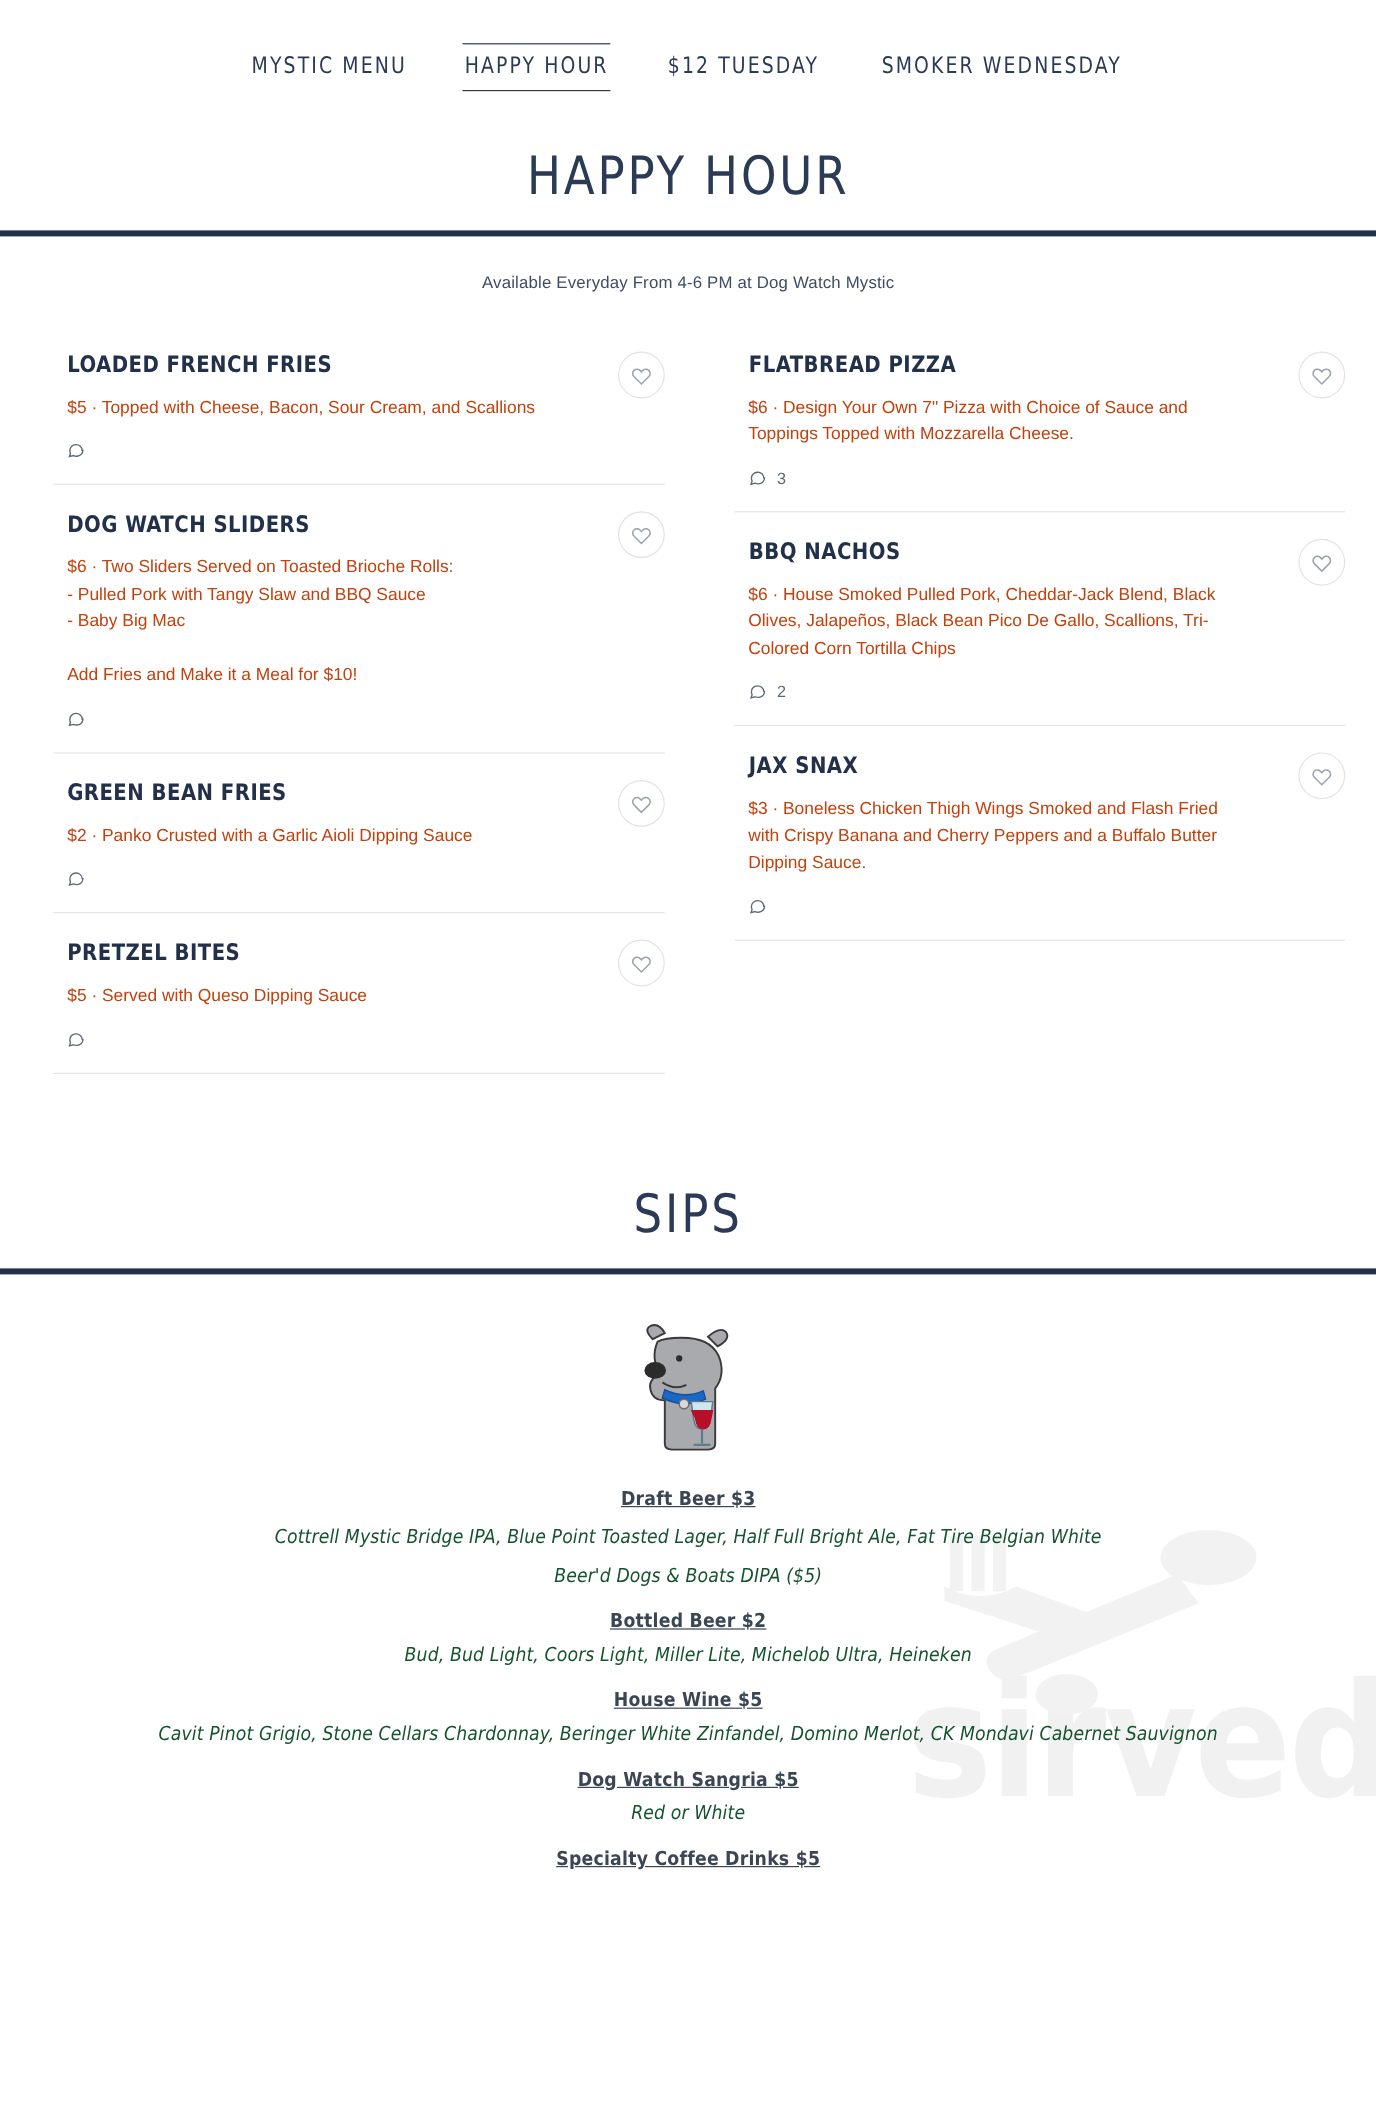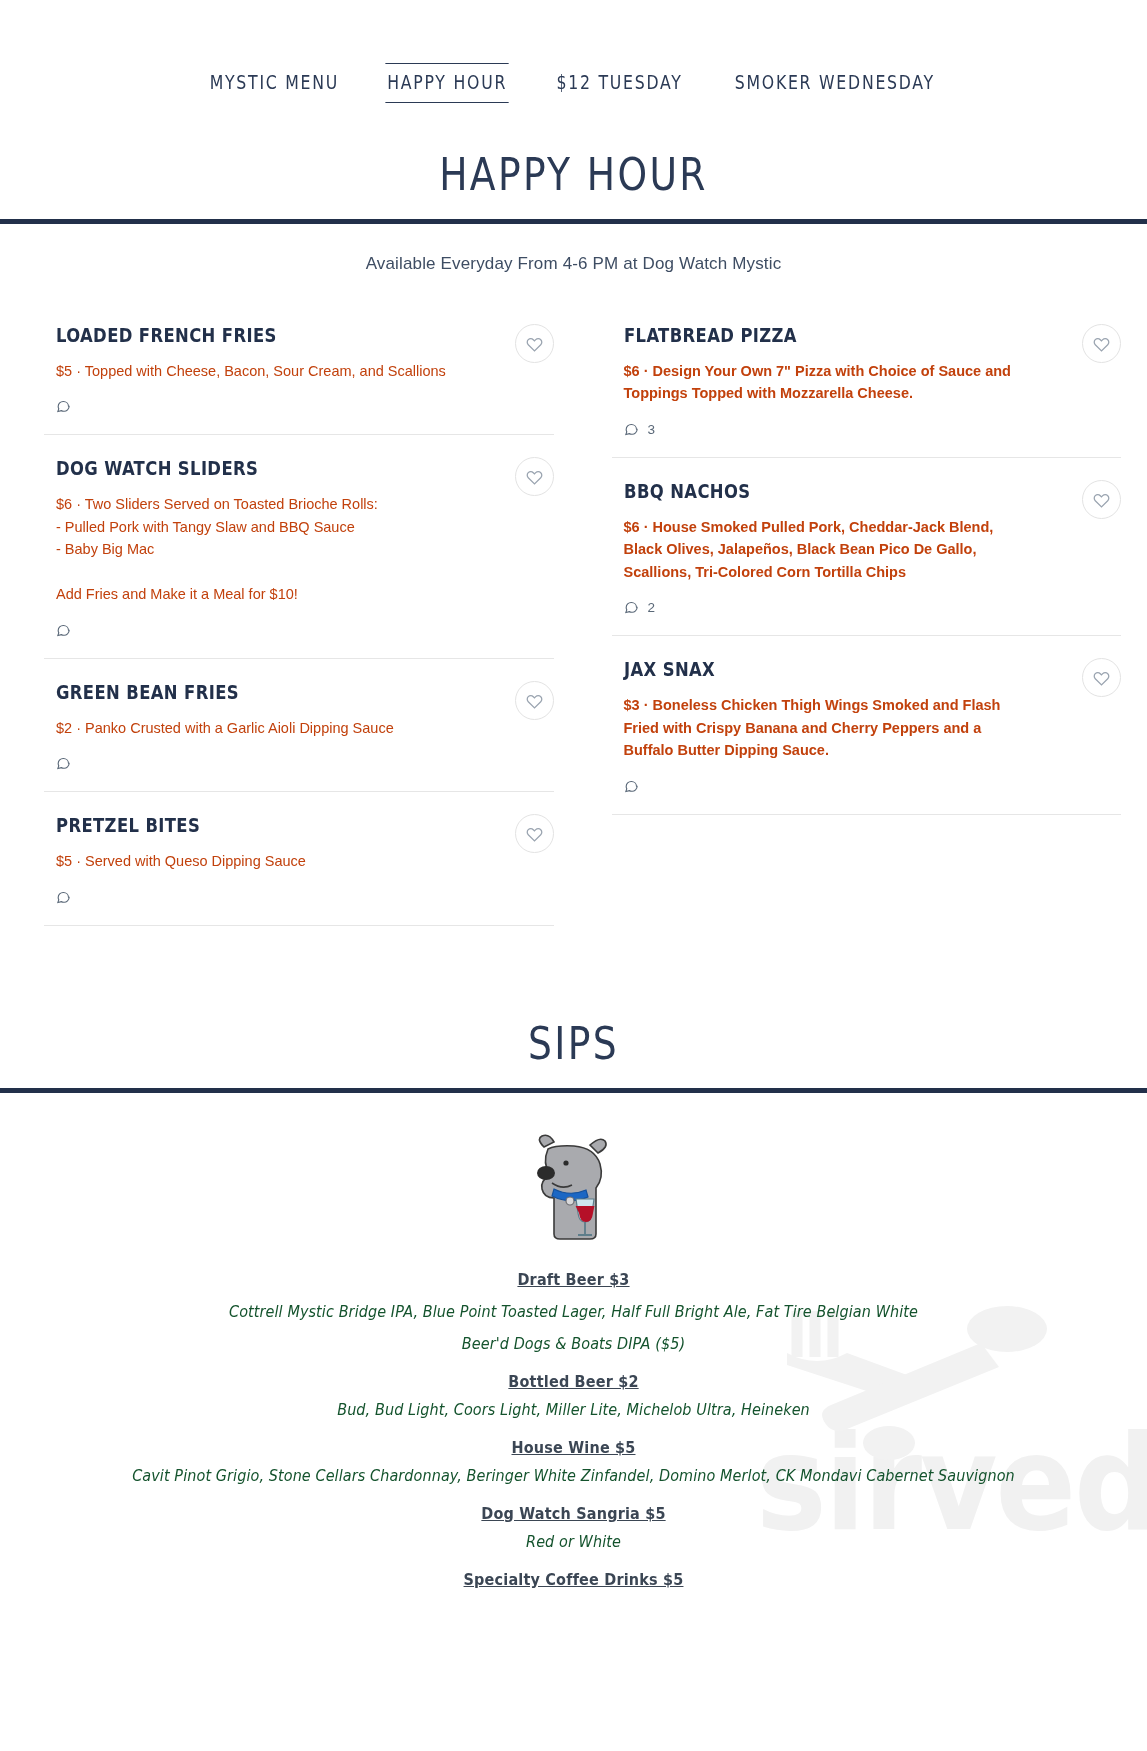--- a/index.html
+++ b/index.html
@@ -4,21 +4,21 @@
 <style>
   * { margin:0; padding:0; box-sizing:border-box; }
   html,body { width:1147px; height:1751px; }
   body {
     background:#ffffff;
     font-family:"Liberation Sans", sans-serif;
     color:#2b3a55;
     position:relative;
     overflow:hidden;
   }
-  .page { position:relative; width:1147px; height:1492px;margin-top:27px; }
+  .page { position:relative; width:1147px; height:1492px; }
 
   
   .tabbar {
     display:flex;
     justify-content:center;
     align-items:center;
     gap:34px;
     padding-top:36px;
     padding-bottom:8px;
   }
@@ -52,21 +52,21 @@
   }
   .double-rule {
     margin-top:19px;
     width:100%;
     border-top:3px solid #22304a;
     border-bottom:2px solid #22304a;
     height:5px;
   }
   .avail {
     text-align:center;
-    font-size:17px;
+    font-size:14px;
     color:#3e4d63;
     margin-top:30px;
     letter-spacing:0.15px;
   }
 
   
   .grid {
     display:flex;
     margin-top:28px;
     padding:0 26px 0 44px;
@@ -91,21 +91,21 @@
     transform-origin:left;
   }
   .item-desc {
     margin-top:14px;
     font-size:14.5px;
     line-height:1.55;
     color:#c2410c;
     max-width:400px;
     white-space:pre-line;
   }
-  .col.right .item-desc { max-width:395px;font-weight:bold; }
+  .col.right .item-desc { max-width:395px; }
 
   .heart-btn {
     position:absolute;
     top:22px;
     right:0;
     width:39px;
     height:39px;
     border-radius:50%;
     border:1px solid #e3e3e3;
     background:#fff;

